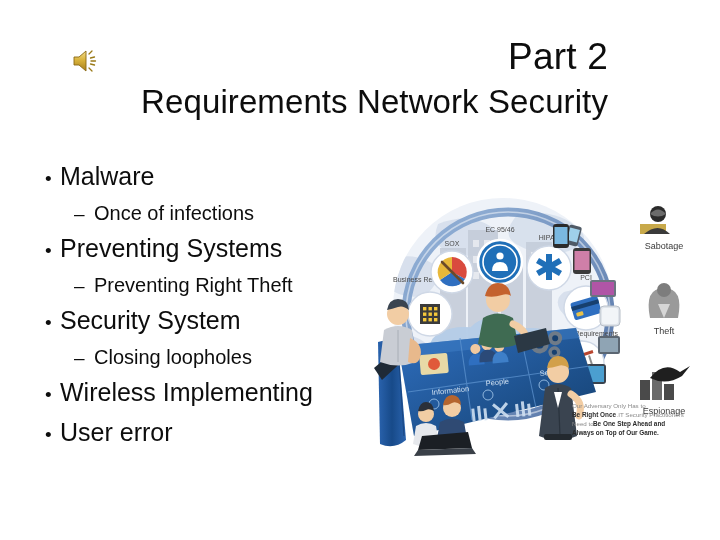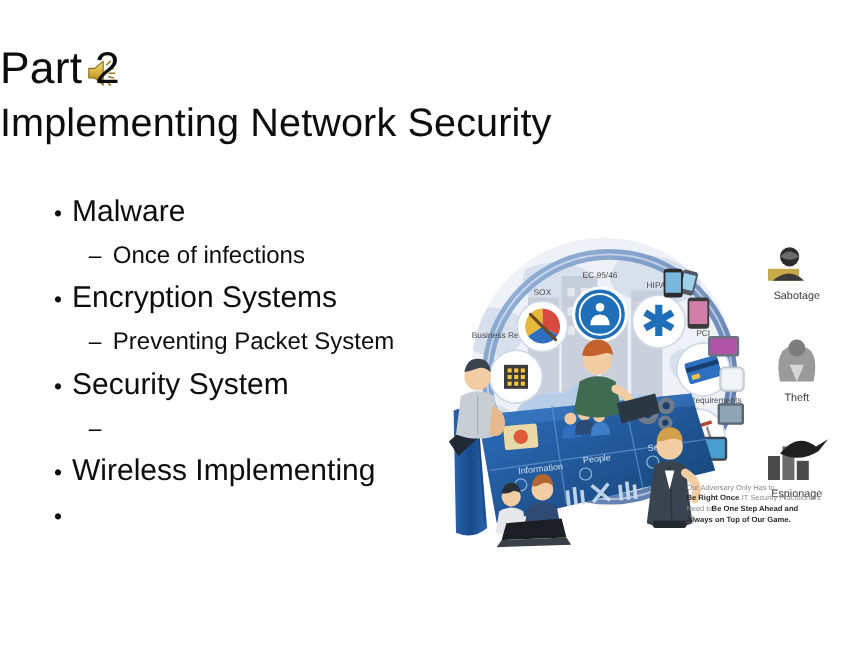--- a/index.html
+++ b/index.html
@@ -32,21 +32,21 @@
     width: 36px;
     height: 34px;
   }
 
   
   .title-block {
     position: absolute;
     left: 0;
     top: 34px;
     width: 608px;
-    text-align: left;
+    text-align: right;
   }
   .title-line1 {
     font-size: 37px;
     line-height: 45px;
     font-weight: normal;
     letter-spacing: 0.2px;
     color: #0d0d0d;
   }
   .title-line2 {
     font-size: 33px;
@@ -120,61 +120,63 @@
           <stop offset="100%" stop-color="#a8801c"></stop>
         </linearGradient>
       </defs>
       <path d="M4 13 L9 13 L16 7 L16 27 L9 21 L4 21 Z" fill="url(#spkG)" stroke="#8a6a14" stroke-width="0.9" stroke-linejoin="round"></path>
       <path d="M19 10 L22 7 M20.5 14 L24.5 13 M20.5 20 L24.5 21 M19 24 L22 27 M21 17 L25.5 17" stroke="#9a7a18" stroke-width="1.3" stroke-linecap="round" fill="none"></path>
     </svg>
   </div>
 
   <div class="title-block">
     <div class="title-line1">Part 2</div>
-    <div class="title-line2">Implementing Network Security</div>
+    <div class="title-line2">Requirements Network Security</div>
   </div>
 
   <div class="bullets">
 
     <div class="bullet-row bullet-l1">
       <span class="marker">•</span>
       <span class="bullet-text">Malware</span>
     </div>
 
     <div class="bullet-row bullet-l2">
       <span class="marker">–</span>
       <span class="bullet-text">Once of infections</span>
     </div>
 
     <div class="bullet-row bullet-l1">
       <span class="marker">•</span>
-      <span class="bullet-text">Encryption Systems</span>
+      <span class="bullet-text">Preventing Systems</span>
     </div>
 
     <div class="bullet-row bullet-l2">
       <span class="marker">–</span>
-      <span class="bullet-text">Preventing Packet System</span>
+      <span class="bullet-text">Preventing Right Theft</span>
     </div>
 
     <div class="bullet-row bullet-l1">
       <span class="marker">•</span>
       <span class="bullet-text">Security System</span>
     </div>
 
     <div class="bullet-row bullet-l2">
       <span class="marker">–</span>
+      <span class="bullet-text">Closing loopholes</span>
     </div>
 
     <div class="bullet-row bullet-l1">
       <span class="marker">•</span>
       <span class="bullet-text">Wireless Implementing</span>
     </div>
 
     <div class="bullet-row bullet-l1">
       <span class="marker">•</span>
+      <span class="bullet-text">User error</span>
     </div>
 
   </div>
 
   <div class="graphic">
     <svg width="340" height="270" viewBox="0 0 340 270" xmlns="http://www.w3.org/2000/svg">
       <defs>
         <linearGradient id="ringG" x1="0" y1="0" x2="1" y2="1">
           <stop offset="0%" stop-color="#8fb0d8"></stop>
           <stop offset="100%" stop-color="#43659c"></stop>

